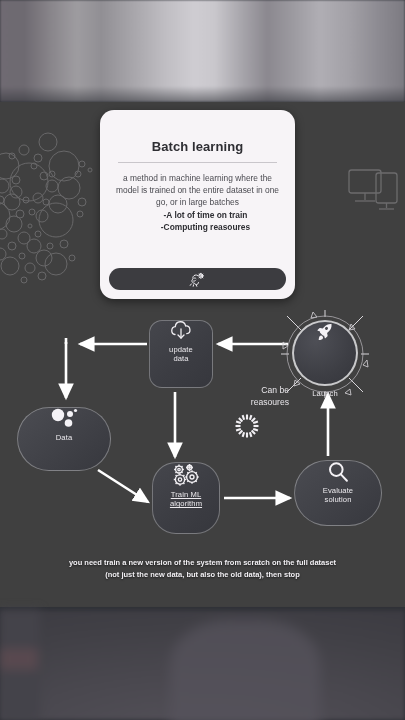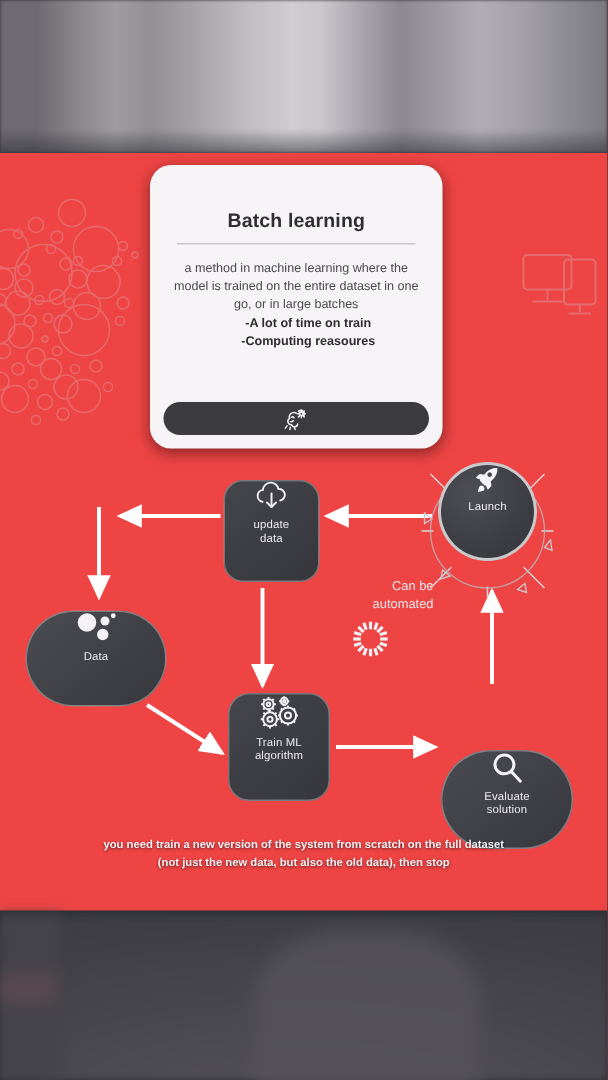--- a/index.html
+++ b/index.html
@@ -41,21 +41,21 @@
     position:absolute; left:0; top:38px; width:38px; height:22px;
     background:#5b4a50; filter:blur(5px); opacity:.9;
   }
   .band-sep{
     position:absolute; left:0; bottom:110px; width:405px; height:3px; background:#2e3036;
   }
 
   
   .stage{
     position:absolute; left:0; top:102px; width:405px; height:508px;
-    background:#ef4444; overflow:hidden;
+    background:#404040; overflow:hidden;
   }
 
   
   .bubbles{ position:absolute; left:-6px; top:28px; width:120px; height:160px; opacity:.28; }
   .monitor-deco{ position:absolute; right:6px; top:62px; width:54px; height:54px; opacity:.3; }
 
   
   .card{
     position:absolute; left:100px; top:8px; width:195px; height:189px;
     background:#f7f4f7; border-radius:14px;
@@ -77,29 +77,29 @@
   .node{ position:absolute; display:flex; flex-direction:column; align-items:center; 
          color:#eceaee; text-align:center; }
   .node .lbl{ font-size:7.6px; line-height:1.25; margin-top:3px; letter-spacing:.1px; }
 
   .n-update{ left:149px; top:18px; width:64px; height:68px; border-radius:13px;
     background:linear-gradient(140deg,#45464c 0%,#3c3d43 55%,#36373d 100%);
     border:1px solid rgba(255,255,255,.30); }
   .n-data{ left:17px; top:105px; width:94px; height:64px; border-radius:32px;
     background:linear-gradient(140deg,#4b4c52 0%,#3f4046 60%,#37383e 100%);
     border:1px solid rgba(255,255,255,.32); }
-  .n-train{ left:152px; top:160px; width:68px; height:72px; border-radius:14px;
+  .n-train{ left:152px; top:160px; width:68px; height:72px; border-radius:24px;
     background:linear-gradient(140deg,#45464c 0%,#3c3d43 55%,#36373d 100%);
-    border:1px solid rgba(255,255,255,.30); }
+    border:1px solid rgba(255,255,255,.30);text-decoration:underline; }
   .n-eval{ left:294px; top:158px; width:88px; height:66px; border-radius:33px;
     background:linear-gradient(140deg,#4a4b51 0%,#3f4046 60%,#37383e 100%);
-    border:1px solid rgba(255,255,255,.32);margin-top:40px; }
-  .n-launch{ left:292px; top:6px; width:66px; height:66px; border-radius:50%;
+    border:1px solid rgba(255,255,255,.32); }
+  .n-launch{ left:292px; top:18px; width:66px; height:66px; border-radius:50%;
     background:radial-gradient(circle at 35% 30%,#4e4f56 0%,#3d3e44 60%,#34353b 100%);
-    border:2px solid rgba(255,255,255,.72); }
+    border:2px solid rgba(255,255,255,.72);gap:44px; }
 
   .auto-lbl{ position:absolute; left:205px; top:83px; width:84px; text-align:right;
     color:#e8e6ea; font-size:8.6px; line-height:1.35; }
 
   .caption{
     position:absolute; left:0; top:455px; width:405px; text-align:center;
     color:#f2f0f4; font-size:7.5px; font-weight:700; line-height:1.6; padding:0 6px;
     text-shadow:0 1px 2px rgba(0,0,0,.6);
   }
   svg{ display:block; overflow:visible; }
@@ -313,21 +313,21 @@
         <g fill="#f4f2f6">
           <path d="M16.8 2.1c-2.9-.4-5.6.7-7.6 2.8L7.7 6.5 5.2 6a1 1 0 0 0-.9.3L2.6 8a.5.5 0 0 0 .2.8l2.3.8c-.2.4-.2.8 0 1.1l2.8 2.8c.3.2.7.3 1.1.1l.8 2.3a.5.5 0 0 0 .8.2l1.7-1.7c.2-.2.3-.6.3-.9l-.5-2.5 1.6-1.5c2.1-2 3.2-4.7 2.8-7.6a.5.5 0 0 0-.4-.4zM12.7 7.3a1.5 1.5 0 1 1-2.1-2.1 1.5 1.5 0 0 1 2.1 2.1z"></path>
           <path d="M4.8 14.1c-.9.9-1.1 3.9-1.1 3.9s3-.2 3.9-1.1a2 2 0 0 0-2.8-2.8z"></path>
         </g>
       </svg>
       <div class="lbl">Launch</div>
     </div>
 
     <div class="auto-lbl">
       <div>Can be</div>
-      <div>automated</div>
+      <div>reasoures</div>
       <svg width="26" height="26" viewBox="0 0 26 26" style="margin:5px auto 0;">
         <g stroke="#f2f0f4" stroke-width="2.1" stroke-linecap="butt">
           <path d="M13 1.5v5"></path>
             <path d="M13 19.5v5"></path>
             <path d="M1.5 13h5"></path>
             <path d="M19.5 13h5"></path>
           <path d="M4.9 4.9l3.5 3.5"></path>
             <path d="M17.6 17.6l3.5 3.5"></path>
           <path d="M21.1 4.9l-3.5 3.5"></path>
             <path d="M8.4 17.6l-3.5 3.5"></path>

